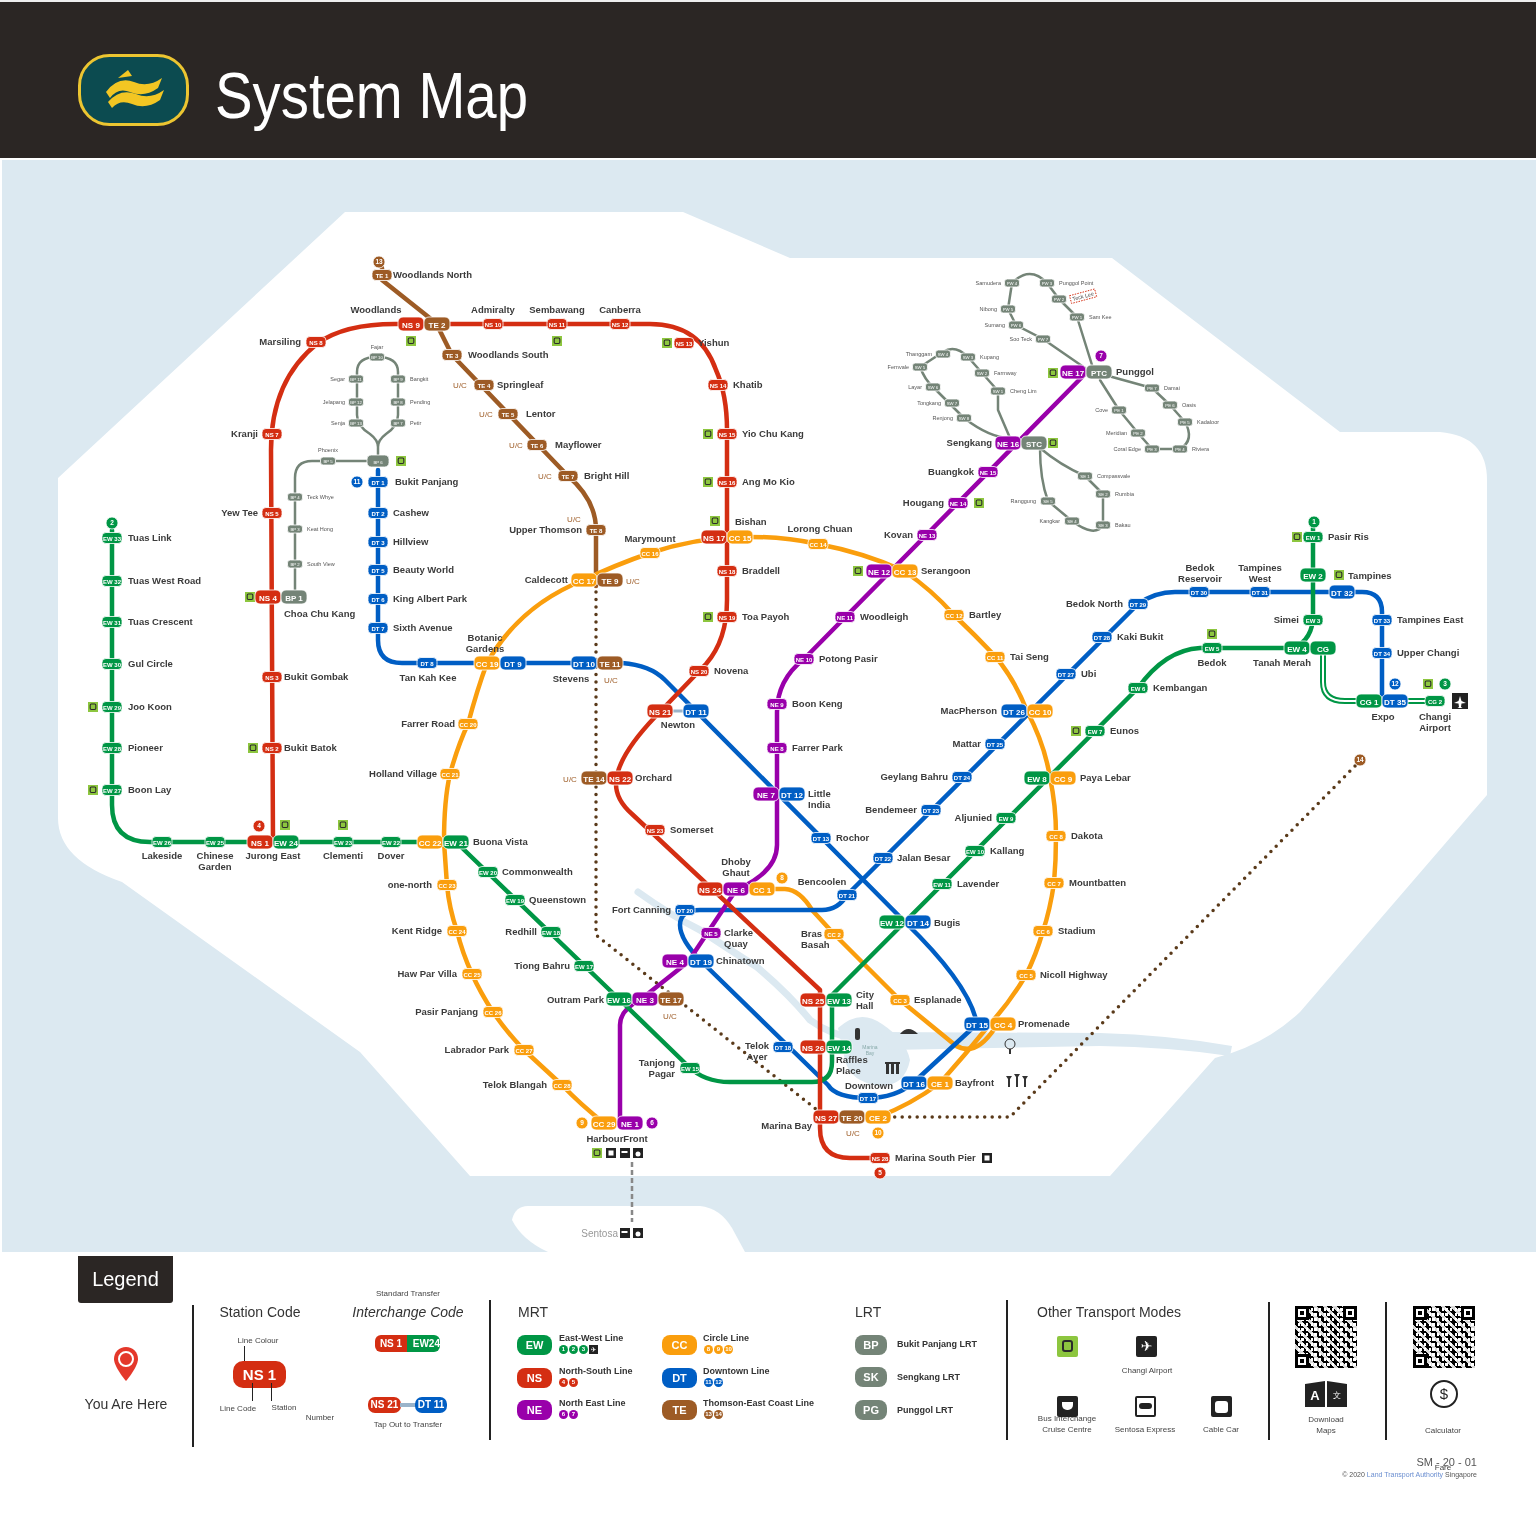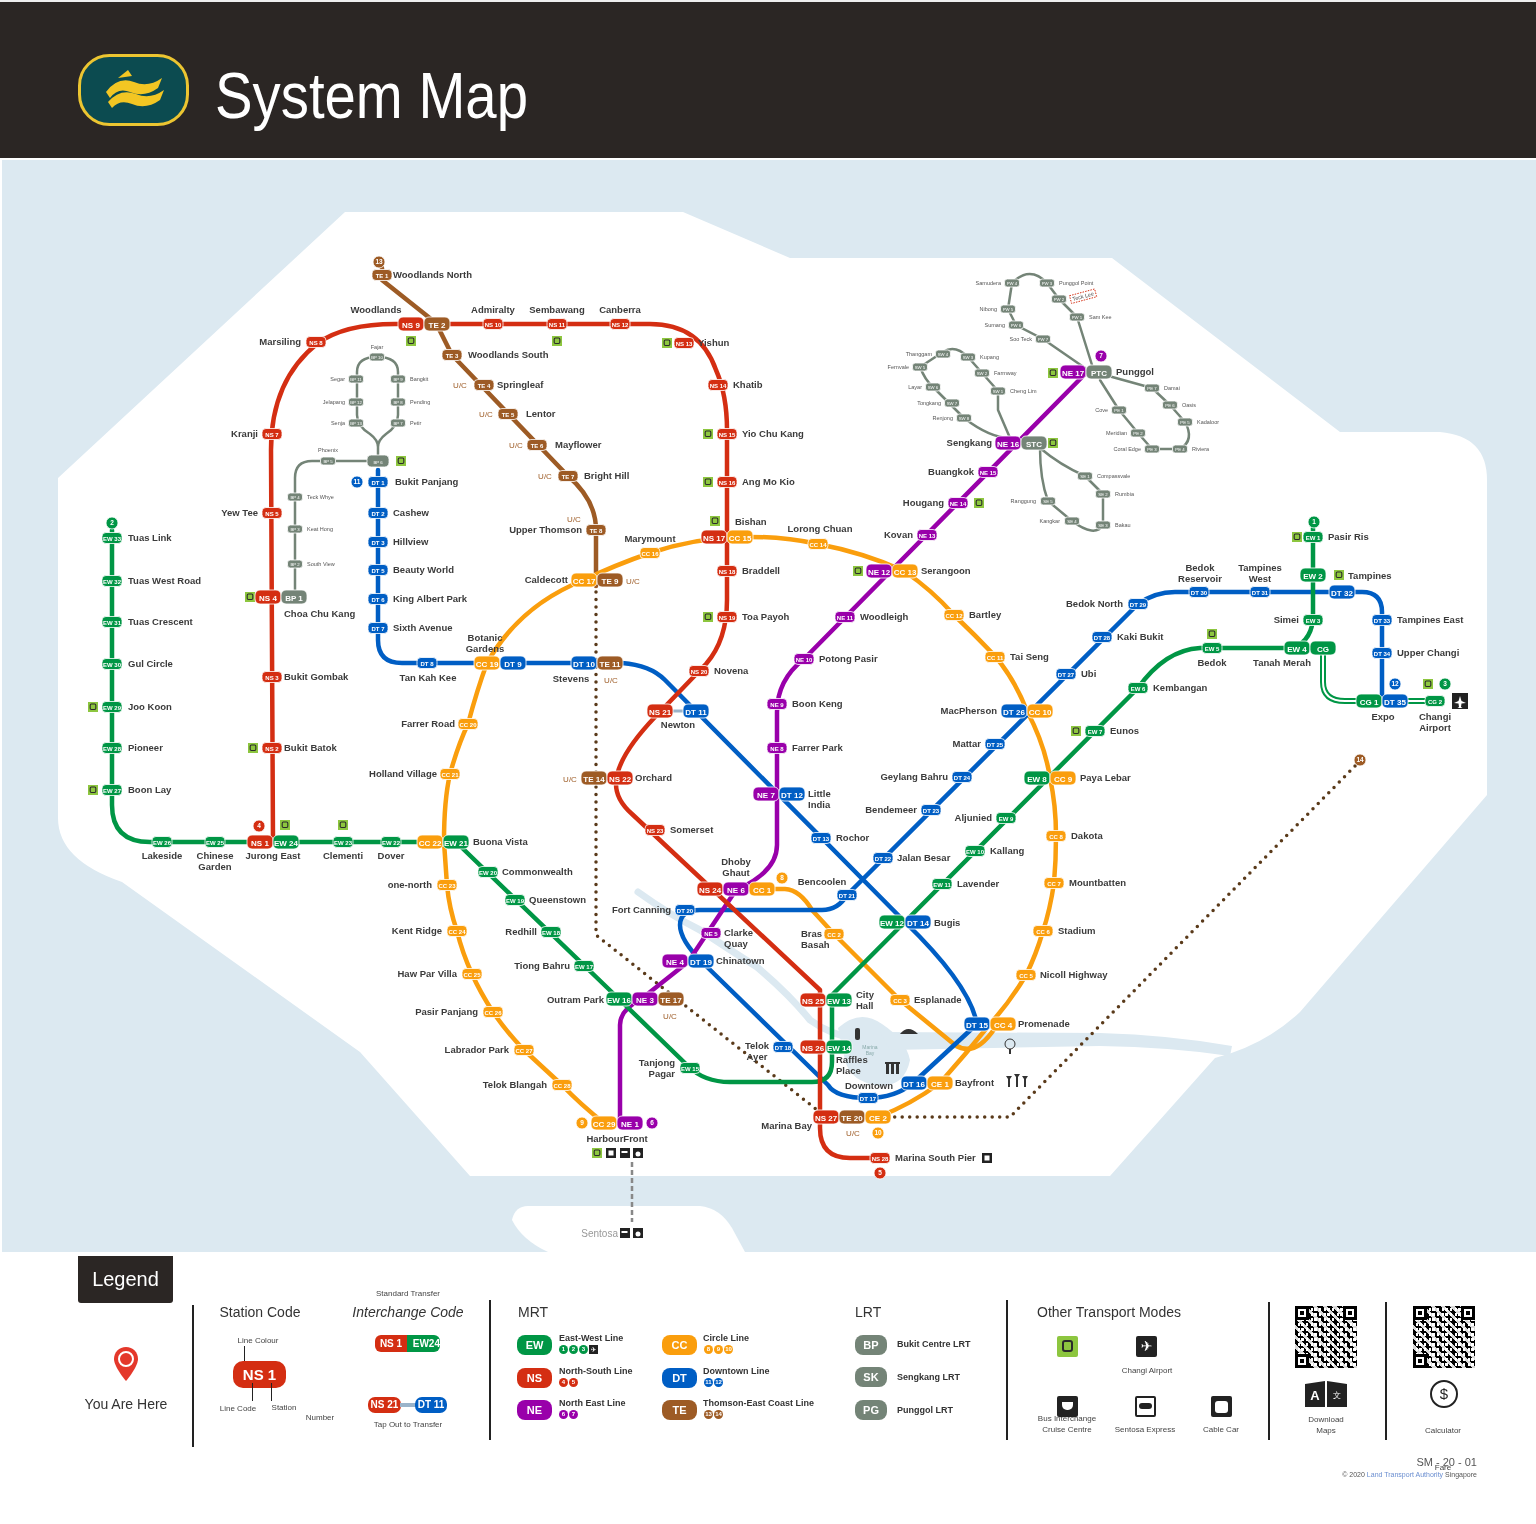--- a/index.html
+++ b/index.html
@@ -1675,21 +1675,21 @@
 <div class="num" style="left:704px;top:1378px;background:#005ec4;">11</div>
 <div class="num" style="left:714px;top:1378px;background:#005ec4;">12</div>
 
 <div class="badge lbadge" style="left:662px;top:1400px;background:#9d5b25;">TE</div>
 <div class="abs lname" style="left:703px;top:1398px;">Thomson-East Coast Line</div>
 <div class="num" style="left:704px;top:1410px;background:#9d5b25;">13</div>
 <div class="num" style="left:714px;top:1410px;background:#9d5b25;">14</div>
 
 <div class="abs lhead" style="left:855px;top:1304px;">LRT</div>
 <div class="badge lbadge" style="left:855px;top:1335px;width:32px;background:#748477;">BP</div>
-<div class="abs lname" style="left:897px;top:1339px;">Bukit Centre LRT</div>
+<div class="abs lname" style="left:897px;top:1339px;">Bukit Panjang LRT</div>
 <div class="badge lbadge" style="left:855px;top:1367px;width:32px;background:#748477;">SK</div>
 <div class="abs lname" style="left:897px;top:1372px;">Sengkang LRT</div>
 <div class="badge lbadge" style="left:855px;top:1400px;width:32px;background:#748477;">PG</div>
 <div class="abs lname" style="left:897px;top:1405px;">Punggol LRT</div>
 
 <div class="abs divider" style="left:1006px;top:1300px;height:140px;"></div>
 
 <div class="abs lhead" style="left:1037px;top:1304px;">Other Transport Modes</div>
 <div class="icon-box" style="left:1057px;top:1336px;background:#8dc63f;">
   <div style="position:absolute;left:5px;top:4px;width:11px;height:12px;border:2px solid #2b2b2b;border-radius:3px;box-sizing:border-box;"></div>

